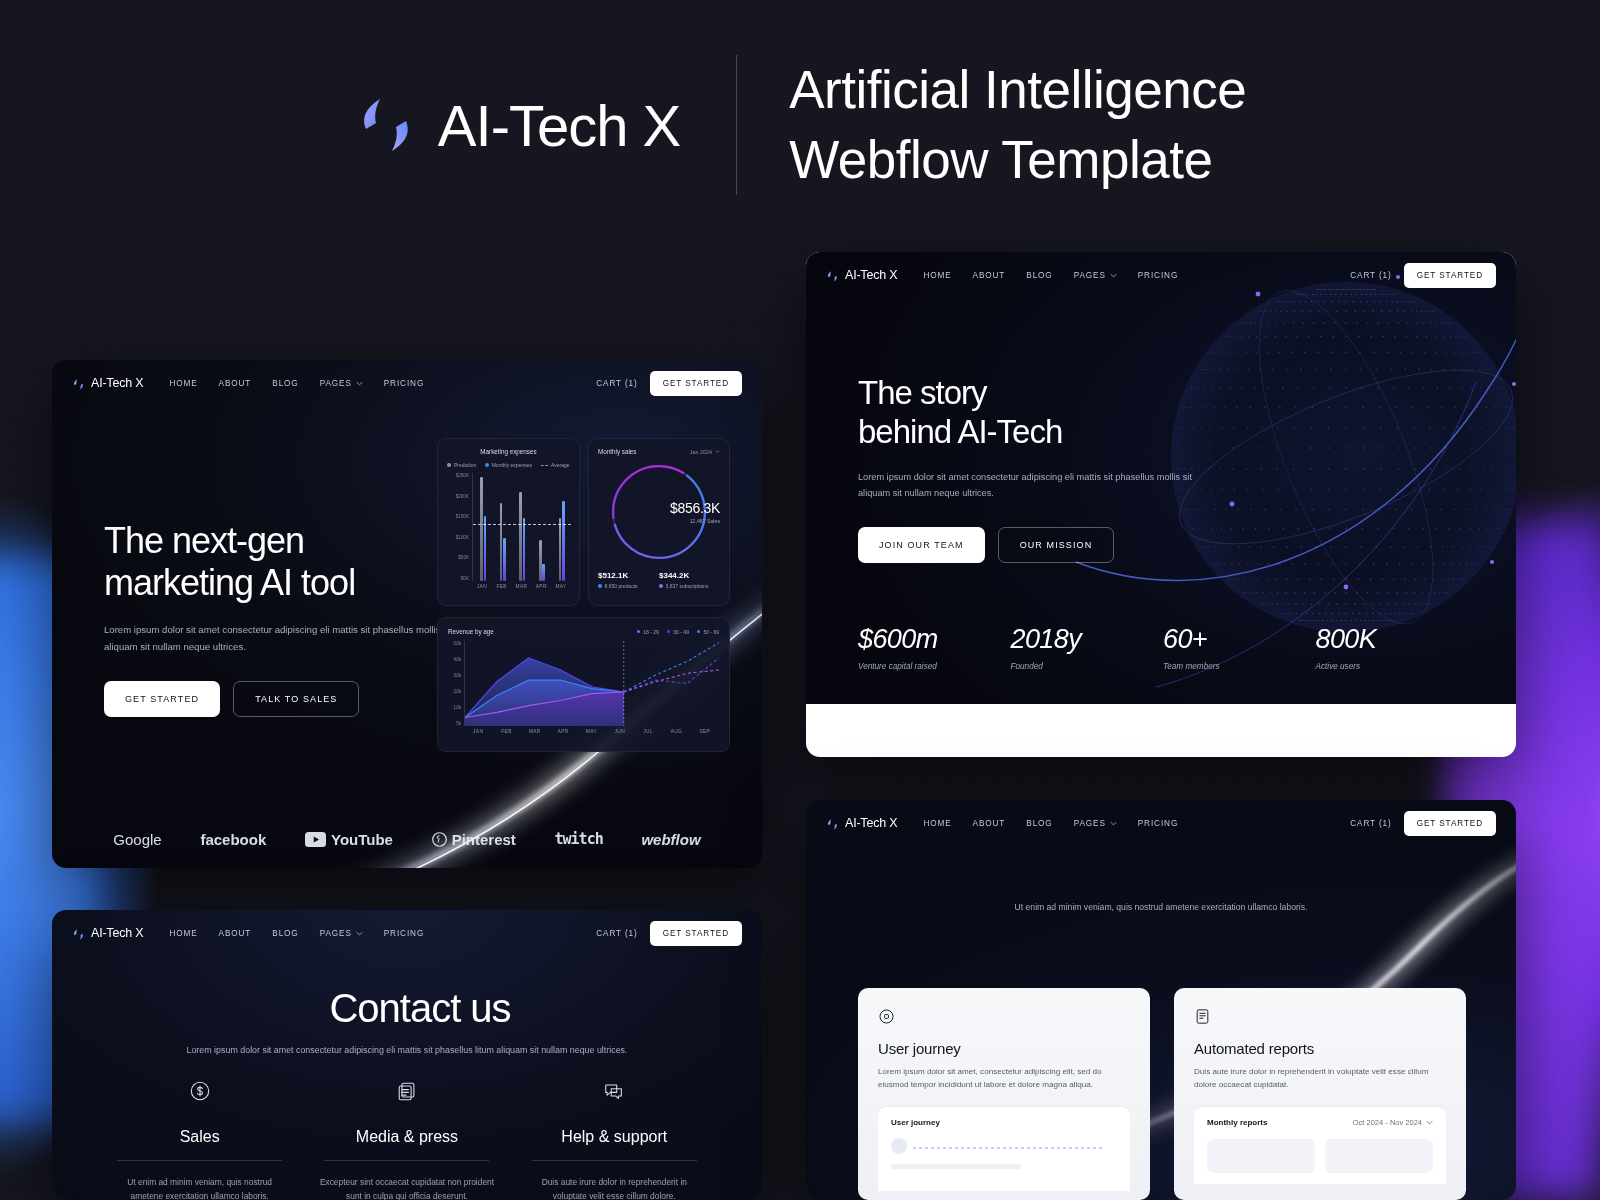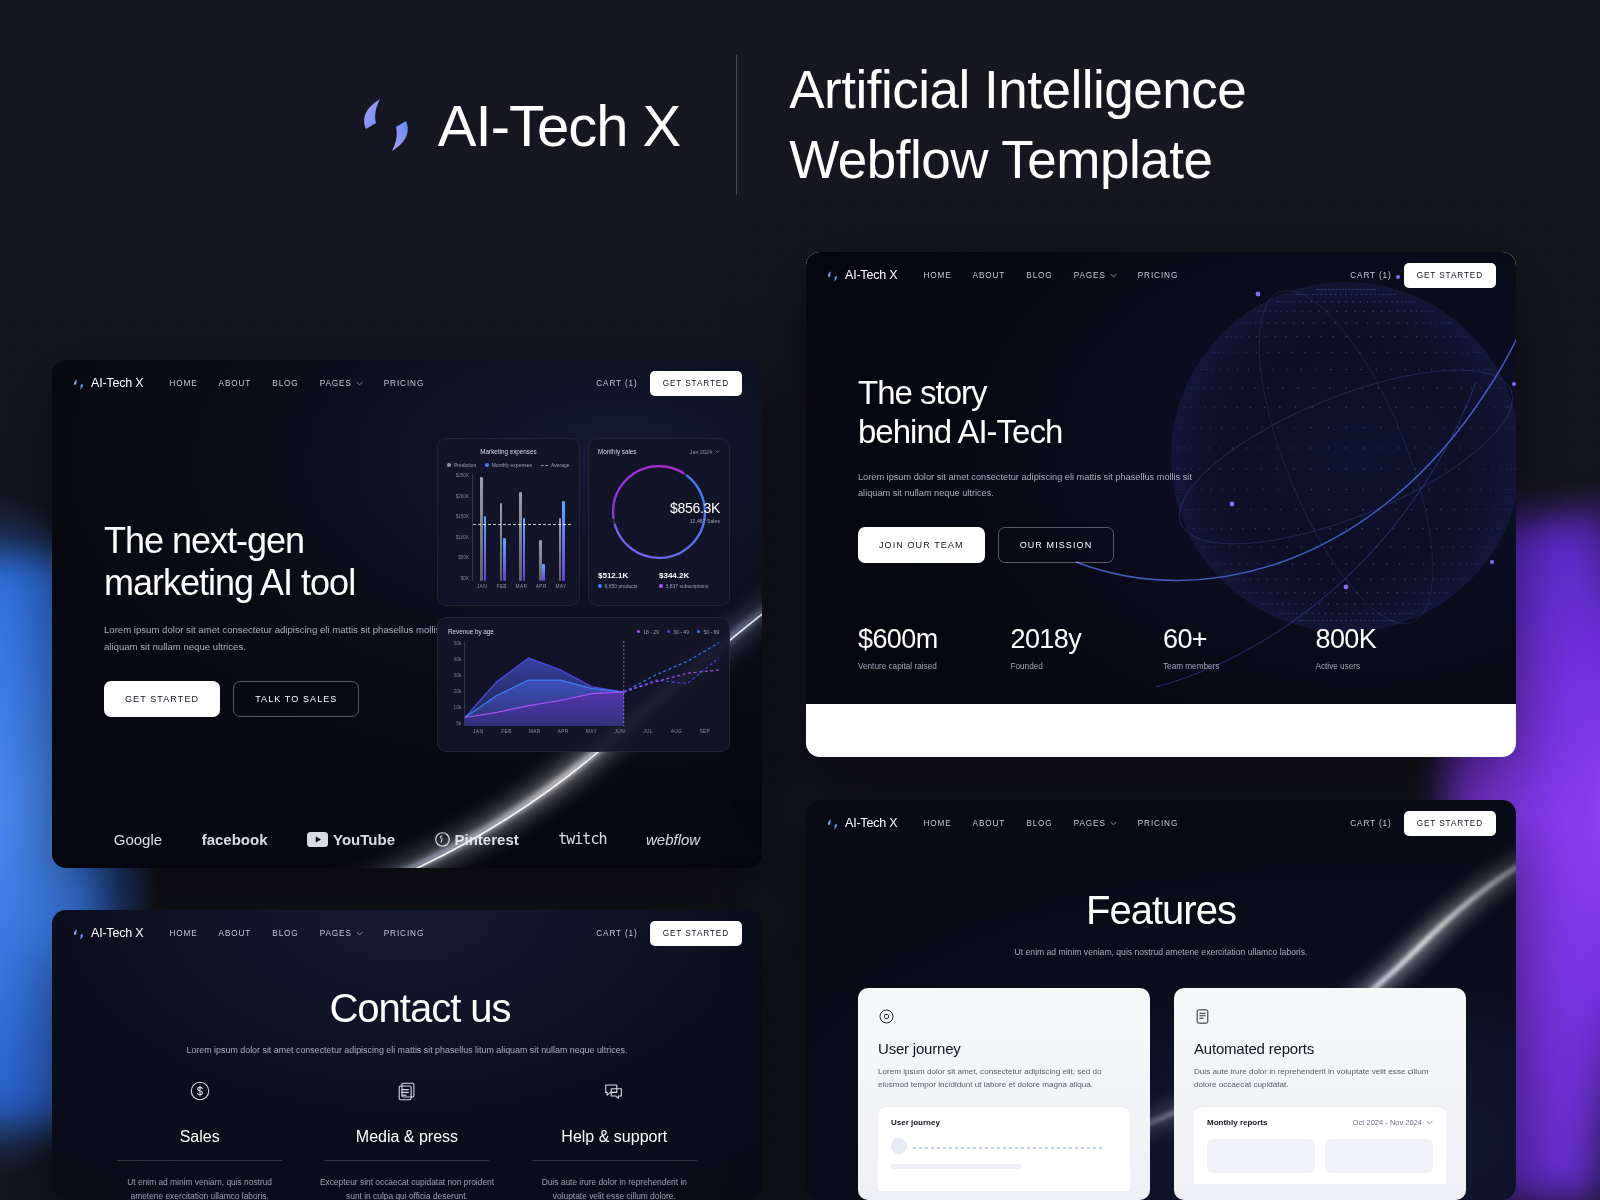--- a/index.html
+++ b/index.html
@@ -78,21 +78,21 @@
   .axis-y{font-size:4.6px;color:#7e8499;text-align:right;}
   .axis-x{font-size:4.8px;color:#8b90a3;letter-spacing:.4px;}
 
   
   #screen2{left:806px;top:252px;width:710px;height:505px;background:#fff;}
   .s2-dark{position:absolute;left:0;top:0;width:100%;height:452px;
     background:radial-gradient(80% 90% at 78% 45%, #0f1430 0%, #080a16 58%, #05060e 100%);overflow:hidden;}
   .hero2{position:absolute;left:52px;top:122px;width:350px;z-index:5;}
   .hero2 h1{font-size:33px;line-height:1.18;color:#fff;font-weight:400;letter-spacing:-1px;}
   .hero2 p{margin-top:17px;font-size:9.2px;line-height:1.75;color:#a9aebf;}
-  .stats{position:absolute;left:52px;top:372px;width:610px;display:flex;z-index:5;}
+  .stats{position:absolute;left:52px;top:372px;width:610px;display:flex;z-index:5;font-style:italic;}
   .stat{width:25%;}
   .stat .v{font-size:27px;color:#fff;font-weight:400;letter-spacing:-.6px;}
   .stat .l{margin-top:7px;font-size:8.2px;color:#a1a7ba;}
 
   
   #screen3{left:52px;top:910px;width:710px;height:290px;
     background:radial-gradient(90% 130% at 50% 0%, #151a33 0%, #0b0e1c 55%, #090b16 100%);}
   .contact-head{position:absolute;left:0;top:76px;width:100%;text-align:center;z-index:4;}
   .contact-head h2{font-size:40px;color:#fff;font-weight:400;letter-spacing:-1px;margin-left:26px;}
   .contact-head p{margin-top:12px;font-size:8.9px;line-height:1.75;color:#a9aebf;}
@@ -397,22 +397,22 @@
       </svg>
       <span style="font-weight:bold">YouTube</span>
     </span>
     <span class="lg">
       <svg width="15" height="15" viewBox="0 0 20 20">
         <circle cx="10" cy="10" r="9" fill="none" stroke="#e9ecf4" stroke-width="1.6"></circle>
         <path d="M10 5 C7.5 5 6.5 7 7.2 8.8 M9.5 8 L8.2 14" stroke="#e9ecf4" stroke-width="1.4" fill="none"></path>
       </svg>
       <span style="font-weight:bold">Pinterest</span>
     </span>
-    <span class="lg" style="font-weight:normal;letter-spacing:-1px;font-family:'DejaVu Sans Mono',monospace">twitch</span>
-    <span class="lg" style="font-weight:normal;font-style:italic">webflow</span>
+    <span class="lg" style="font-weight:bold;letter-spacing:-1px;font-family:'DejaVu Sans Mono',monospace">twitch</span>
+    <span class="lg" style="font-weight:bold;font-style:italic">webflow</span>
   </div>
 </div>
 
 <div class="screen" id="screen2">
   <div class="s2-dark">
     <svg style="position:absolute;right:-30px;top:-20px;width:500px;height:470px;" viewBox="0 0 500 470">
       <defs>
         <radialGradient id="globeg">
             <stop offset="60%" stop-color="#0d1228" stop-opacity="0"></stop>
             <stop offset="100%" stop-color="#1b2150" stop-opacity=".5"></stop>
@@ -1370,21 +1370,20 @@
       </a>
       <a href="#">PRICING</a>
     </div>
     <div class="s-right">
       <span class="s-cart">CART (1)</span>
       <button class="s-cta">GET STARTED</button>
     </div>
   </div>
 
   <div class="feat-head">
-    <h2>Features</h2>
     <p>Ut enim ad minim veniam, quis nostrud ametene exercitation ullamco laboris.</p>
   </div>
 
   <div class="fcards">
     <div class="fcard">
       <span>
         <svg width="17" height="17" viewBox="0 0 24 24">
             <rect x="2.8" y="2.8" width="18.4" height="18.4" rx="9.2" fill="none" stroke="#1c1f2b" stroke-width="1.4"></rect>
             <rect x="9.3" y="9.3" width="5.4" height="5.4" rx="1" fill="none" stroke="#1c1f2b" stroke-width="1.4"></rect>
           </svg>

